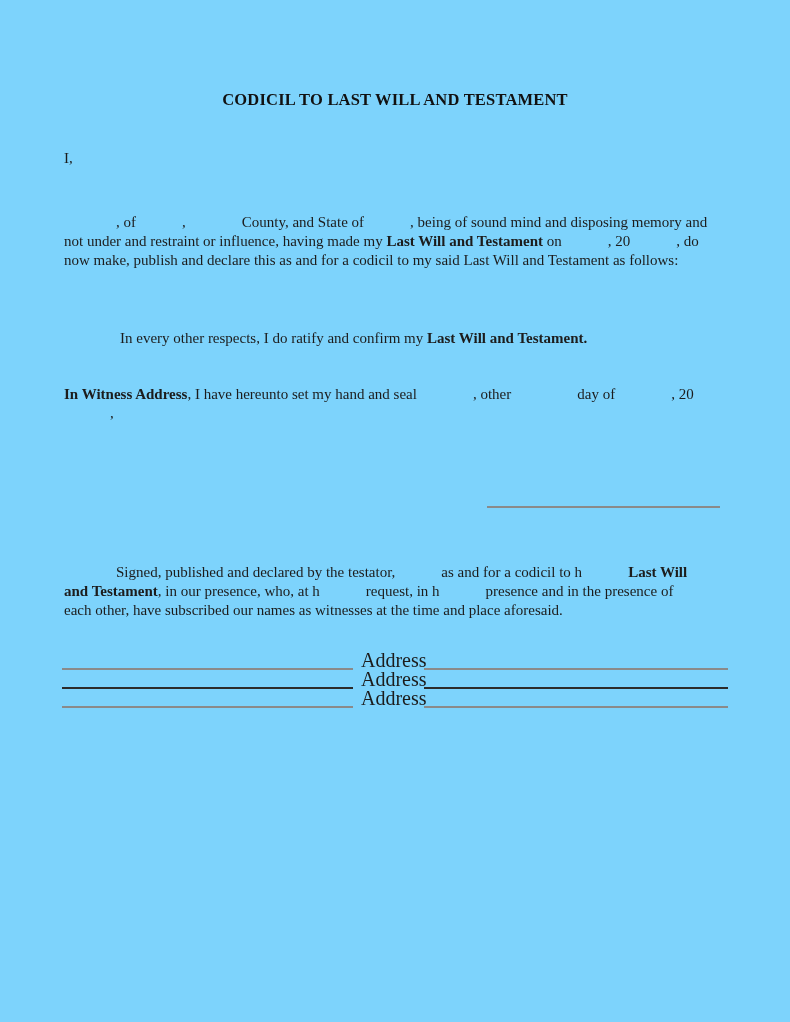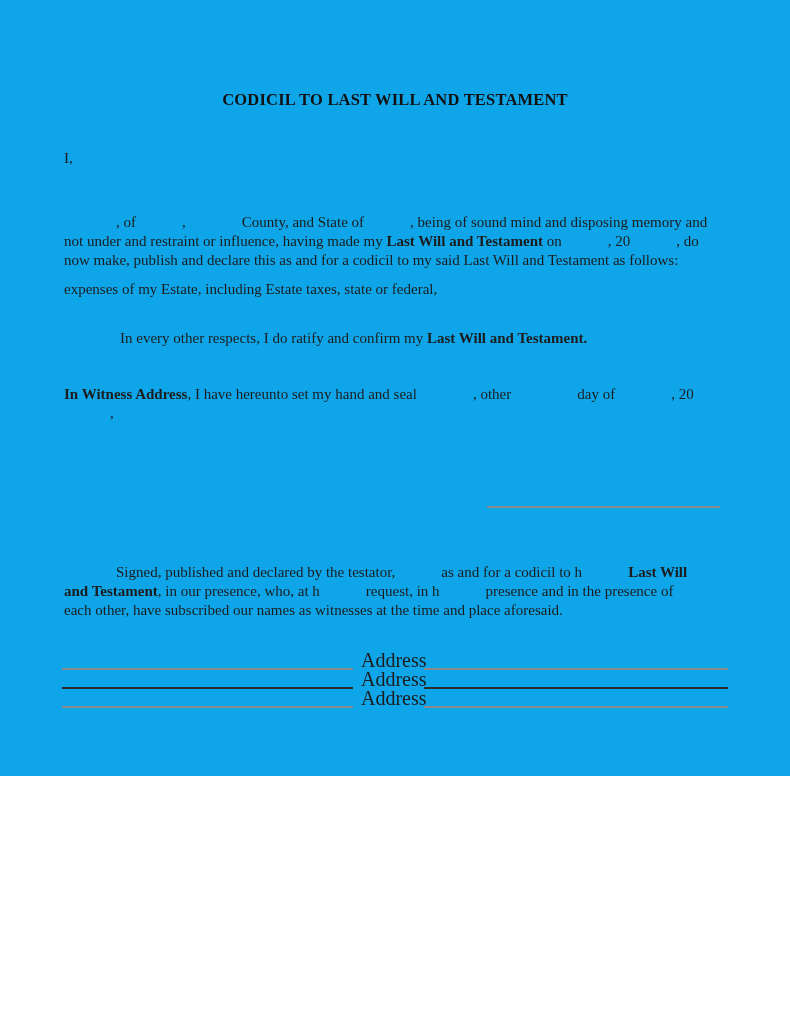--- a/index.html
+++ b/index.html
@@ -8,22 +8,22 @@
     background: #ffffff;
   }
   body {
     font-family: "Liberation Serif", "DejaVu Serif", serif;
     color: #1c1c1c;
     -webkit-font-smoothing: antialiased;
   }
   .page {
     position: relative;
     width: 790px;
-    height: 776px;
-    background: #0ea5e9;
+    height: 1022px;
+    background: #7dd3fc;
     overflow: hidden;
     box-sizing: border-box;
   }
   .doc-title {
     position: absolute;
     left: 0;
     top: 90px;
     width: 790px;
     text-align: center;
     font-size: 16.5px;
@@ -73,21 +73,21 @@
 
   <div class="block col" style="top:149px;">
     <span>I,</span>
   </div>
 
   <div class="block col" style="top:188px;margin-top:25px;">
     <span class="indent-p"></span><span>, of</span><span class="gap-md"></span><span>,</span><span class="gap-lg"></span><span>County, and State of</span><span class="gap-md"></span><span>, being of sound mind and disposing memory and</span><br><span>not under and restraint or influence, having made my</span> <b>Last Will and Testament</b> <span>on</span><span class="gap-md"></span><span>, 20</span><span class="gap-md"></span><span>, do</span><br><span>now make, publish and declare this as and for a codicil to my said Last Will and Testament as follows:</span>
   </div>
 
   <div class="block col" style="top:261px;">
-    <br><span>expenses of my Estate, including Estate taxes, state or federal,</span>
+    <br>
   </div>
 
   <div class="block col" style="top:329px;">
     <span class="gap-lg"></span><span>In every other respects, I do ratify and confirm my</span> <b>Last Will and Testament.</b>
   </div>
 
   <div class="block col" style="top:385px;">
     <b>In Witness Address</b><span>, I have hereunto set my hand and seal</span><span class="gap-lg"></span><span>, other</span><span class="gap-xl"></span><span>day of</span><span class="gap-lg"></span><span>, 20</span><span class="gap-md"></span><span>,</span><br>
   </div>
 

